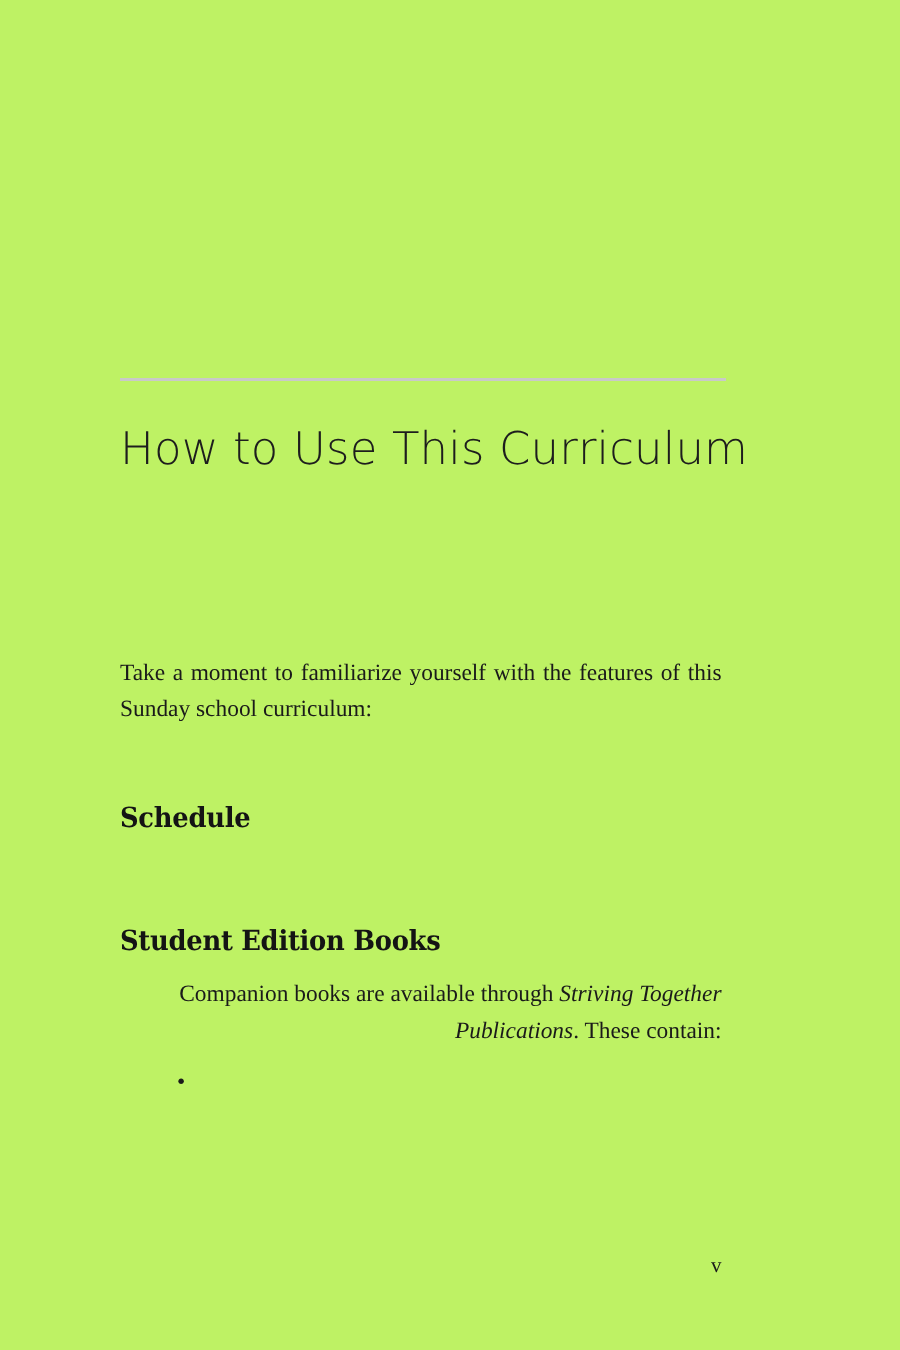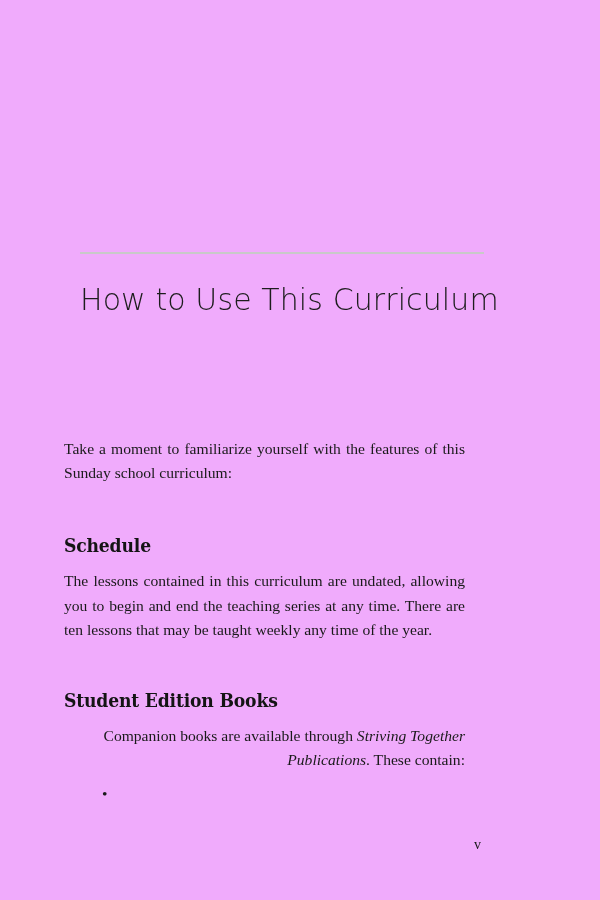--- a/index.html
+++ b/index.html
@@ -16,21 +16,21 @@
     font-family: "Liberation Serif", "DejaVu Serif", serif;
     color: #1a1a1a;
     -webkit-font-smoothing: antialiased;
   }
 
   .page {
     position: absolute;
     inset: 0;
     width: 600px;
     height: 900px;
-    background: #f0abfc;
+    background: #bef264;
   }
 
   
   .chapter-rule {
     position: absolute;
     left: 80px;
     top: 252px;
     width: 404px;
     height: 2px;
     background: #c9c9c9;
@@ -46,21 +46,21 @@
     font-size: 30px;
     line-height: 36px;
     letter-spacing: 0.1px;
     color: #1d1d1d;
     white-space: nowrap;
   }
 
   
   .content {
     position: absolute;
-    left: 64px;
+    left: 80px;
     top: 437px;
     width: 401px;
   }
 
   p.body {
     margin: 0;
     font-size: 15.6px;
     line-height: 24.2px;
     text-align: justify;
     text-justify: inter-word;
@@ -138,21 +138,20 @@
   <div class="content">
 
     <p class="body">Take a moment to familiarize yourself with the features of this Sunday school curriculum:</p>
 
     <div class="gap-intro"></div>
 
     <h2 class="sub-head">Schedule</h2>
 
     <div class="gap-head"></div>
 
-    <p class="body">The lessons contained in this curriculum are undated, allowing you to begin and end the teaching series at any time. There are ten lessons that may be taught weekly any time of the year.</p>
 
     <div class="gap-sect"></div>
 
     <h2 class="sub-head">Student Edition Books</h2>
 
     <div class="gap-head"></div>
 
     <p class="body ragged"><span>Companion books are available through </span><em class="title-italic">Striving Together Publications</em><span>. These contain:</span></p>
 
     <div class="gap-list"></div>

